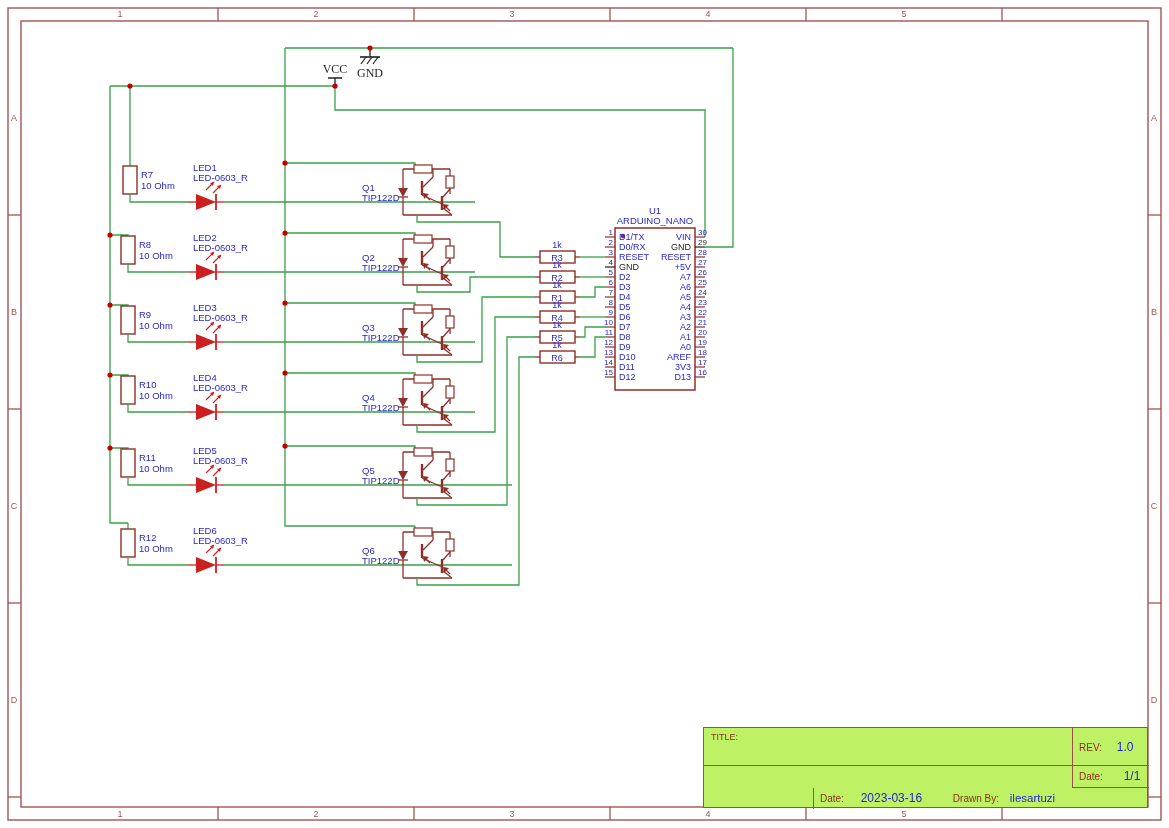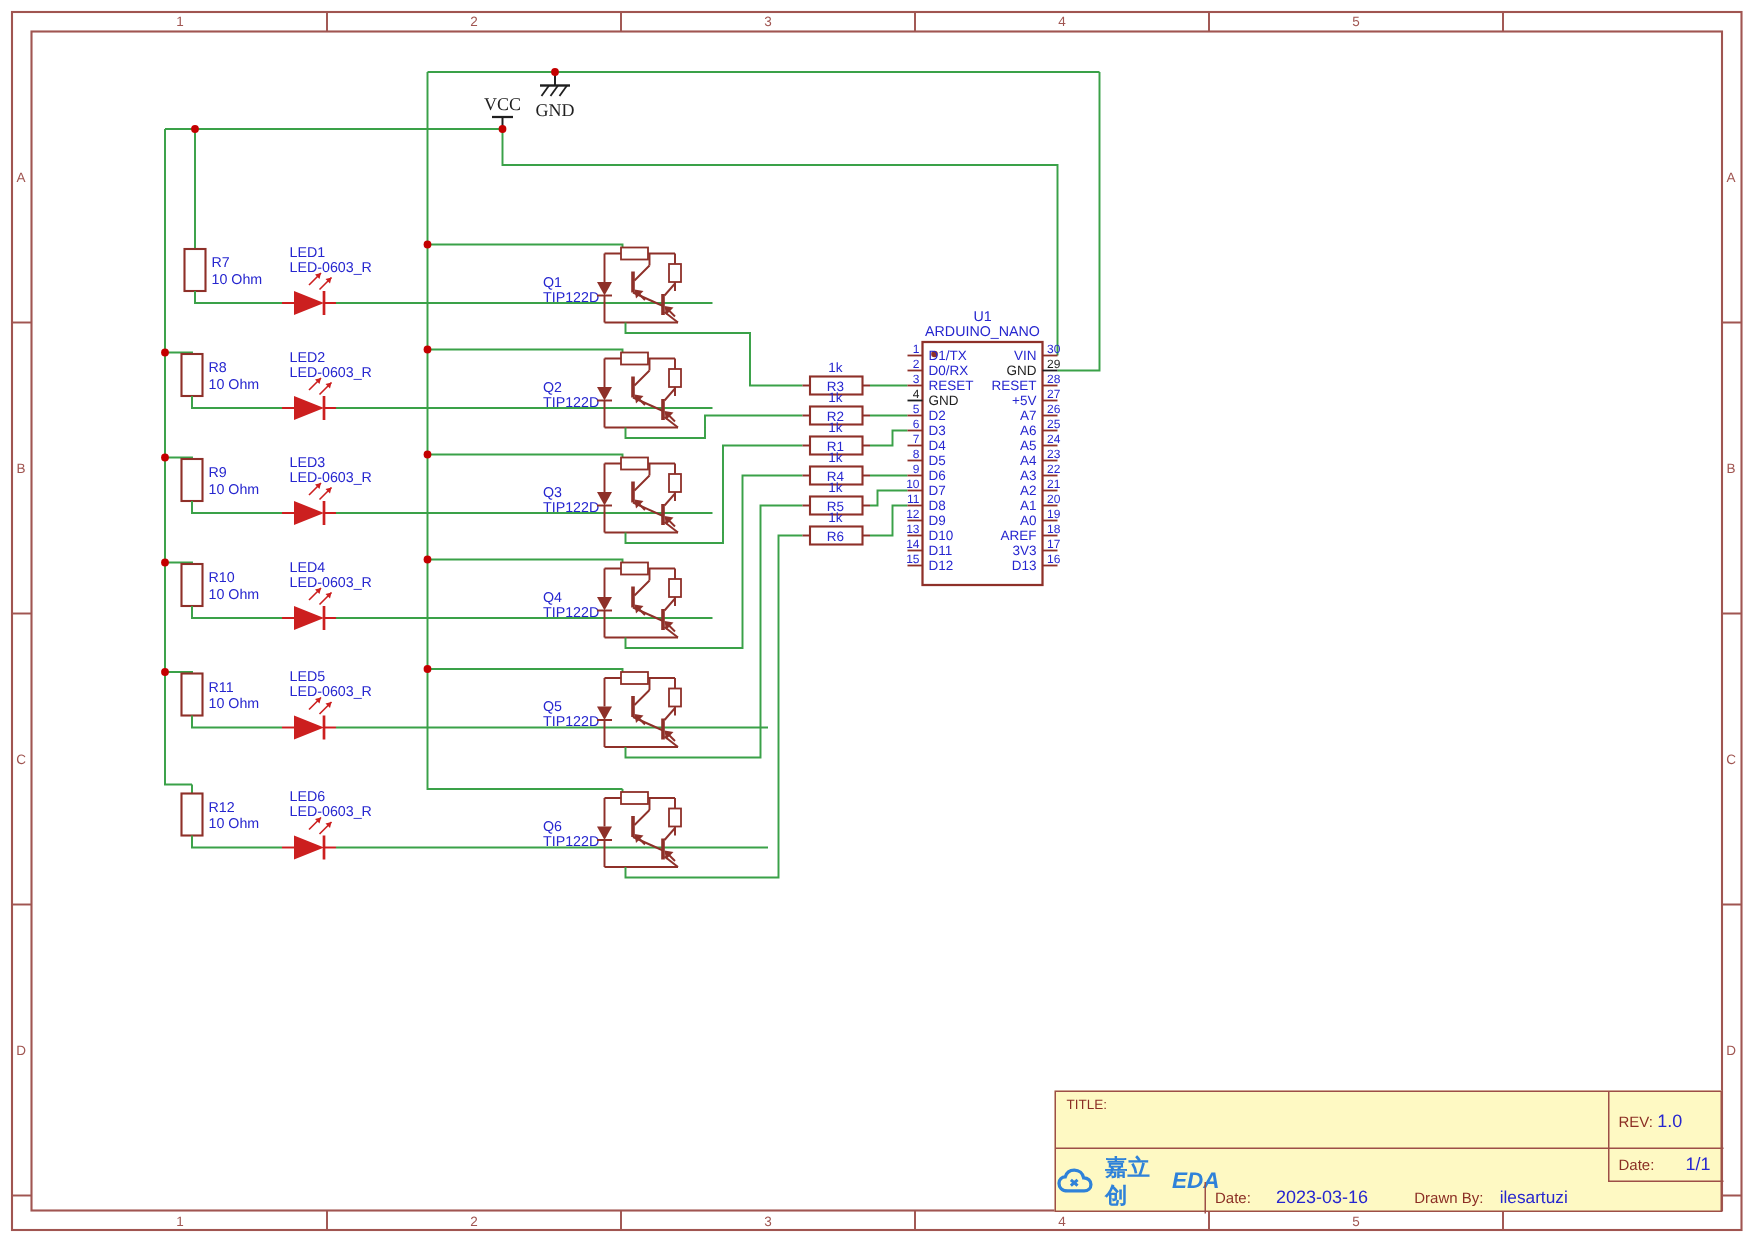--- a/index.html
+++ b/index.html
@@ -2,31 +2,31 @@
 <html><head>
 <meta charset="utf-8">
 <style>
   html,body{margin:0;padding:0;background:#fff;}
   .sheet{position:relative;width:1169px;height:828px;background:#fff;overflow:hidden;
          font-family:"Liberation Sans",sans-serif;}
   svg text{font-family:"Liberation Sans",sans-serif;}
   svg text.serif{font-family:"Liberation Serif",serif;}
   
   .tb{position:absolute;left:703px;top:727px;width:445px;height:81px;box-sizing:border-box;
-      border:1.5px solid #9d4f47;background:#fef9c3;font-size:10px;color:#8b2e24;}
+      border:1.5px solid #9d4f47;background:#bef264;font-size:10px;color:#8b2e24;}
   .tb .cell{position:absolute;box-sizing:border-box;}
   .tb .lbl{color:#8b2e24;font-size:10px;}
   .tb .val{color:#2626cf;font-size:12px;}
   .tb-titlecell{left:0;top:0;width:368px;height:38px;border-bottom:1px solid #9d4f47;padding:3px 0 0 7px;}
   .tb-title{color:#2626cf;font-size:14px;margin:2px 0 0 58px;}
   .tb-rev{left:368px;top:0;width:77px;height:38px;border-bottom:1px solid #9d4f47;border-left:1px solid #9d4f47;padding:12px 0 0 6px;}
   .tb-logo{left:0;top:38px;width:109px;height:43px;display:flex;align-items:center;justify-content:center;}
   .tb-company{left:109px;top:38px;width:259px;height:22px;border-left:1px solid #9d4f47;border-bottom:1px solid #9d4f47;padding:3px 0 0 6px;}
   .tb-sheet{left:368px;top:38px;width:77px;height:22px;border-left:1px solid #9d4f47;border-bottom:1px solid #9d4f47;padding:3px 0 0 6px;}
-  .tb-date{left:99px;top:60px;width:336px;height:21px;border-left:1px solid #9d4f47;padding:3px 0 0 6px;}
+  .tb-date{left:109px;top:60px;width:336px;height:21px;border-left:1px solid #9d4f47;padding:3px 0 0 6px;}
   .logo-wrap{display:flex;align-items:center;color:#2f82d9;}
   .logo-zh{font-size:15px;font-weight:bold;margin-left:3px;}
   .logo-eda{font-size:15px;font-weight:bold;font-style:italic;}
 </style>
 </head>
 <body>
 
 <div class="sheet">
   <svg id="schematic" width="1169" height="828" viewBox="0 0 1169 828">
       <rect x="8" y="8" width="1153" height="812" fill="none" stroke="#a05551" stroke-width="1.4"></rect>
@@ -526,31 +526,21 @@
       <circle cx="335" cy="86" r="2.6" fill="#c40000"></circle>
     </svg>
 
   
   <div class="tb">
     <div class="cell tb-titlecell">
       <span class="lbl" style="font-size:9px">TITLE:</span>
     </div>
     <div class="cell tb-rev">
       <span class="lbl">REV:</span>
-      <span class="val" style="">1.0</span>
-    </div>
-    <div class="cell tb-logo">
-      <span class="logo-wrap">
-        <svg width="30" height="22" viewBox="0 0 30 22">
-          <path d="M8 17 C3.5 17 2 14 2 11.8 C2 9.3 4 7.6 6.2 7.6 C7 4.8 9.4 3 12.3 3 C15.6 3 18 5.2 18.6 8.2 C21.5 8.2 23.5 10.2 23.5 12.7 C23.5 15.2 21.6 17 18.9 17 Z" fill="none" stroke="#2f82d9" stroke-width="2.2"></path>
-          <path d="M10 13.5 L14.5 9.5 M14.5 13.5 L10 9.5" stroke="#2f82d9" stroke-width="2" fill="none"></path>
-        </svg>
-        <span class="logo-zh">嘉立创</span>
-          <span class="logo-eda">EDA</span>
-      </span>
+      <span class="val" style="margin-left:12px">1.0</span>
     </div>
     <div class="cell tb-sheet">
       <span class="lbl">Date:</span>
       <span class="val" style="margin-left:18px">1/1</span>
     </div>
     <div class="cell tb-date">
       <span class="lbl">Date:</span>
       <span class="val" style="margin-left:14px">2023-03-16</span>
       <span class="lbl" style="margin-left:28px">Drawn By:</span>
       <span class="val" style="margin-left:8px;font-size:11.5px">ilesartuzi</span>

